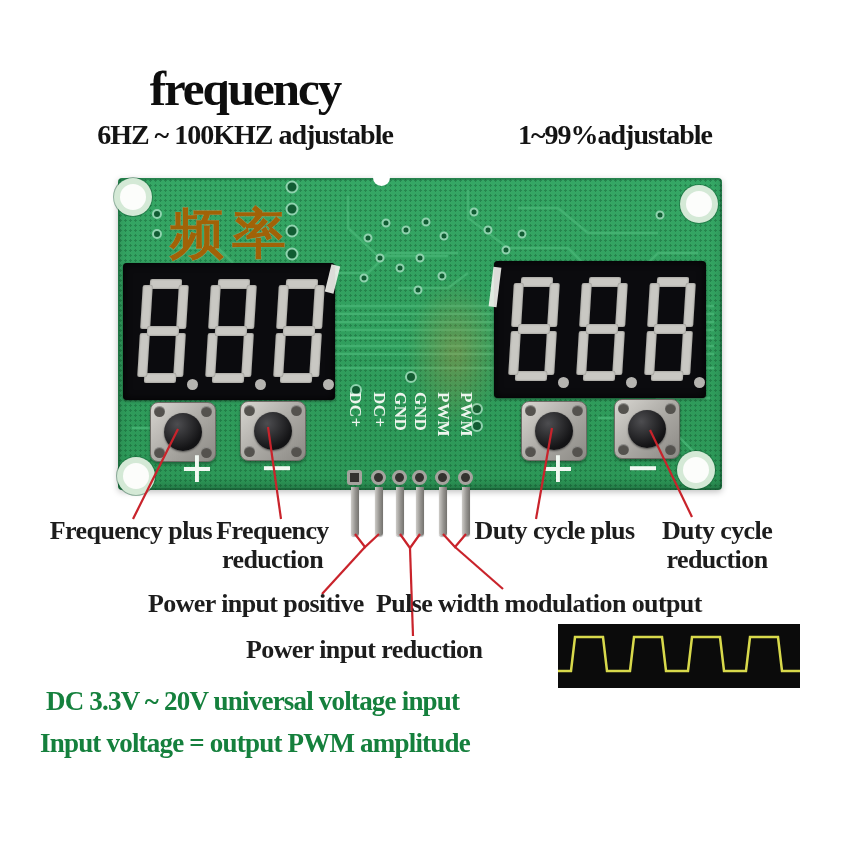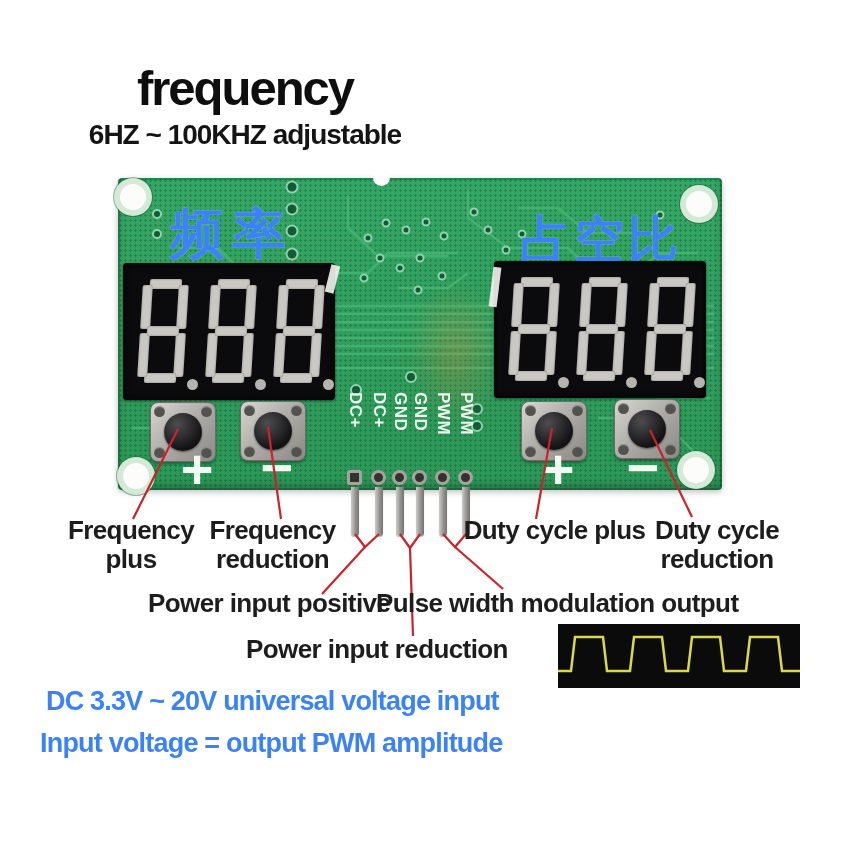--- a/index.html
+++ b/index.html
@@ -1,38 +1,38 @@
 <!DOCTYPE html>
 <html><head>
 <meta charset="utf-8">
 <style>
   html,body{margin:0;padding:0;background:#ffffff;}
   .canvas{position:relative;width:852px;height:852px;background:#ffffff;overflow:hidden;
-          font-family:Liberation Sans, sans-serif;}
+          font-family:Liberation Serif, serif;}
 
   
   .title{position:absolute;font-weight:700;color:#0e0e0e;font-size:49px;letter-spacing:-2px;text-align:center;}
   .subtitle{position:absolute;font-weight:700;color:#141414;font-size:28px;letter-spacing:-1px;text-align:center;}
   .title-freq{left:60px;top:60px;width:370px;}
   .sub-freq{left:35px;top:119px;width:420px;}
   .title-duty{left:455px;top:60px;width:320px;}
   .sub-duty{left:455px;top:119px;width:320px;}
 
   
   .board{position:absolute;left:118px;top:178px;width:604px;height:312px;border-radius:4px;
          background-color:#2f9e5c;
          background-image:radial-gradient(circle, rgba(8,66,33,.32) 1px, rgba(0,0,0,0) 1.4px),
                           linear-gradient(180deg,#35a765,#2c9757);
          background-size:5px 5px,100% 100%;
          box-shadow:inset 0 0 0 2px rgba(0,40,18,.25), inset 0 -5px 8px rgba(0,0,0,.22), 0 2px 6px rgba(0,0,0,.25);}
   .traces{position:absolute;left:0;top:0;pointer-events:none;}
   .notch{position:absolute;left:-8px;top:-9px;width:17px;height:17px;border-radius:50%;background:#ffffff;}
   .hole{position:absolute;width:26px;height:26px;border-radius:50%;background:#fcfdfb;
         box-shadow:0 0 0 6px #d4e9d6, 0 0 0 7px rgba(20,90,50,.45);}
-  .cn{position:absolute;color:#3b82f6;font-weight:700;text-shadow:0 0 1px rgba(255,255,255,.6);}
+  .cn{position:absolute;color:#a16207;font-weight:700;text-shadow:0 0 1px rgba(255,255,255,.6);}
   .watermark{position:absolute;left:388px;top:278px;width:95px;height:150px;border-radius:50%;
              background:radial-gradient(closest-side, rgba(225,135,55,.30), rgba(225,135,55,0));
              filter:blur(5px);}
 
   
   .display{position:absolute;width:212px;height:137px;background:#0b0b0e;border-radius:4px;
            box-shadow:0 1px 3px rgba(0,0,0,.5), inset 0 0 8px rgba(0,0,0,.9);}
   .digit{position:absolute;top:16px;width:46px;height:104px;transform:skewX(-3.5deg);}
   .seg{position:absolute;background:#c9c8c3;border-radius:2px;box-shadow:inset 0 0 2px rgba(60,60,55,.6);}
   .seg.a{left:7px;right:7px;top:0;height:10px;}
@@ -68,29 +68,30 @@
   
   .lines-svg{position:absolute;left:0;top:0;pointer-events:none;}
   .callout{position:absolute;font-weight:700;font-size:26px;color:#1d1d1d;letter-spacing:-0.6px;line-height:1.12;}
   .callout.center{text-align:center;}
   .nowrap{white-space:nowrap;}
 
   
   .wavebox{position:absolute;left:558px;top:624px;width:242px;height:64px;background:#0b0b0b;}
 
   
-  .footer-line{position:absolute;font-weight:700;font-size:27px;color:#3b82f6;letter-spacing:-0.8px;white-space:nowrap;}
+  .footer-line{position:absolute;font-weight:700;font-size:27px;color:#15803d;letter-spacing:-0.8px;white-space:nowrap;}
 </style>
 </head>
 <body>
 
 <div class="canvas">
 
   <div class="title title-freq">frequency</div>
   <div class="subtitle sub-freq">6HZ ~ 100KHZ adjustable</div>
+  <div class="subtitle sub-duty">1~99%adjustable</div>
 
   <div class="board">
     <svg class="traces" width="604" height="312" viewBox="0 0 604 312">
       <g stroke="#44b272" stroke-width="2.4" fill="none" opacity="0.95">
         <line x1="8" y1="128" x2="596" y2="128"></line>
           <line x1="8" y1="136" x2="596" y2="136"></line>
         <line x1="8" y1="144" x2="596" y2="144"></line>
           <line x1="8" y1="152" x2="596" y2="152"></line>
         <line x1="8" y1="160" x2="596" y2="160"></line>
           <line x1="8" y1="168" x2="596" y2="168"></line>
@@ -141,21 +142,20 @@
     <div class="notch" style="left:255px;"></div>
     <div class="watermark" style="left:290px;top:100px;position:absolute;"></div>
   </div>
 
   <div class="hole" style="left:120px;top:184px;"></div>
   <div class="hole" style="left:686px;top:191px;"></div>
   <div class="hole" style="left:123px;top:463px;"></div>
   <div class="hole" style="left:683px;top:457px;"></div>
 
   <div class="cn" style="left:170px;top:198px;font-size:54px;letter-spacing:8px;">频率</div>
-  <div class="cn" style="left:520px;top:206px;font-size:50px;letter-spacing:4px;">占空比</div>
 
   <div class="display" style="left:123px;top:263px;">
     <div class="sliver" style="right:-2px;top:2px;width:9px;height:28px;transform:rotate(14deg);"></div>
   <div class="digit" style="left: 17px;">
         <div class="seg a"></div>
         <div class="seg b"></div>
         <div class="seg c"></div>
         <div class="seg d"></div>
         <div class="seg e"></div>
         <div class="seg f"></div>

